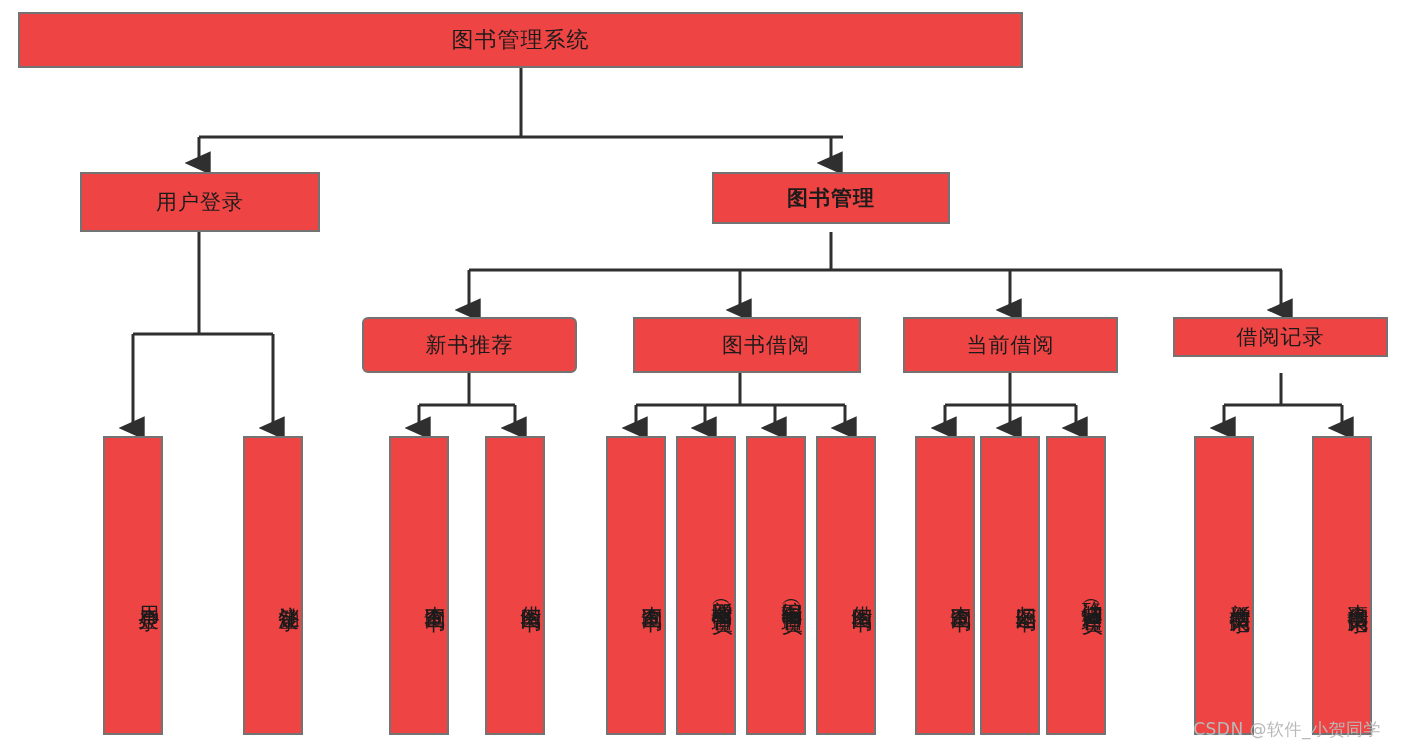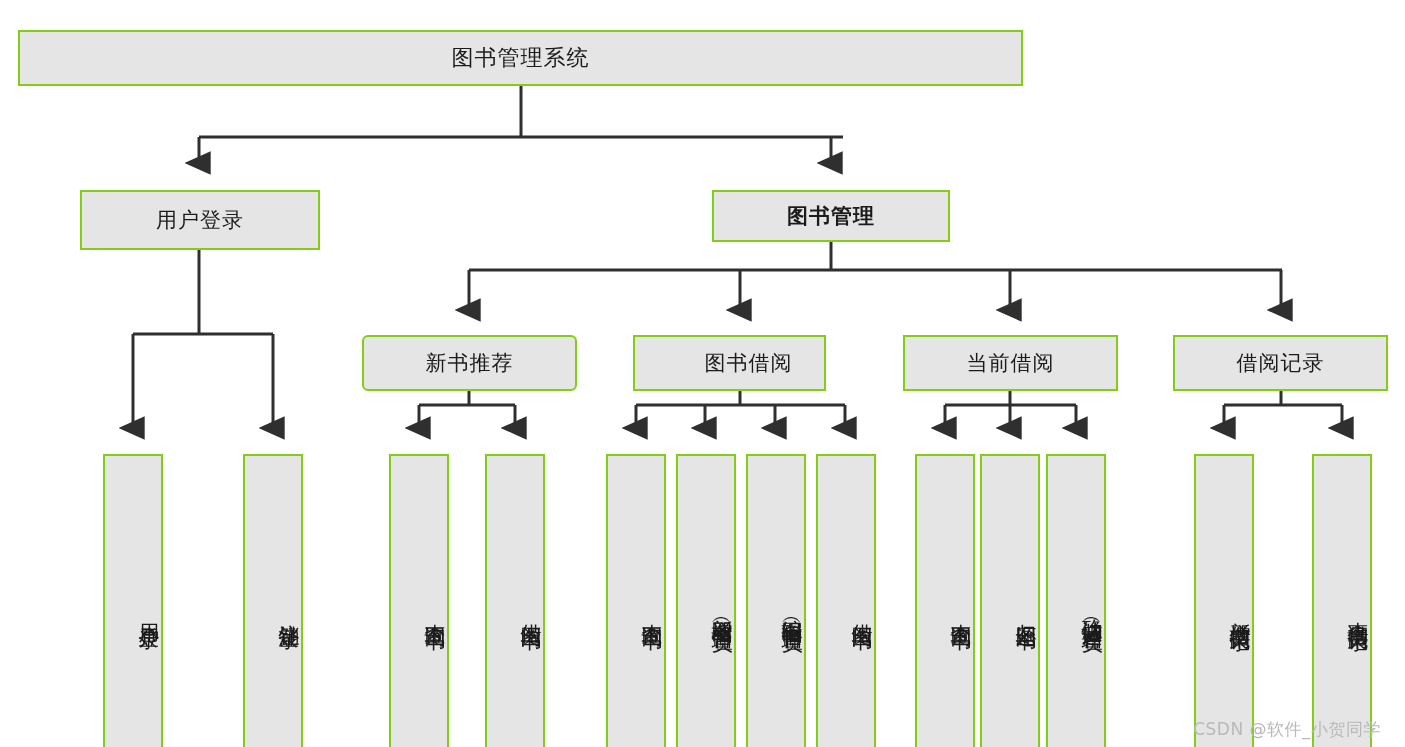--- a/index.html
+++ b/index.html
@@ -21,27 +21,26 @@
     position: absolute;
     left: 0;
     top: 0;
     width: 1405px;
     height: 747px;
     pointer-events: none;
   }
   .node {
     position: absolute;
     box-sizing: border-box;
-    background: #e5e5e5;
-    border: 2px solid #84cc16;
+    background: #ef4444;
+    border: 2px solid #737373;
     display: flex;
     align-items: center;
     justify-content: center;
     color: #1b1b1b;
-    margin-top: 18px;
   }
   .node.horizontal {
     writing-mode: horizontal-tb;
     font-size: 21px;
     letter-spacing: 1px;
   }
   .node.root {
     font-size: 22px;
   }
   .node.vertical {
@@ -130,27 +129,27 @@
   <div class="node horizontal" style="left:80px; top:172px; width:240px; height:60px;">
     <span class="node-label">用户登录</span>
   </div>
   <div class="node horizontal" style="left:712px; top:172px; width:238px; height:52px;font-weight:bold;">
     <span class="node-label">图书管理</span>
   </div>
 
   <div class="node horizontal" style="left:362px; top:317px; width:215px; height:56px;border-radius:6px;">
     <span class="node-label">新书推荐</span>
   </div>
-  <div class="node horizontal" style="left:633px; top:317px; width:193px; height:56px;padding-left:38px;">
+  <div class="node horizontal" style="left:633px; top:317px; width:228px; height:56px;padding-left:38px;">
     <span class="node-label">图书借阅</span>
   </div>
   <div class="node horizontal" style="left:903px; top:317px; width:215px; height:56px;">
     <span class="node-label">当前借阅</span>
   </div>
-  <div class="node horizontal" style="left:1173px; top:317px; width:215px; height:56px;justify-content:center;">
+  <div class="node horizontal" style="left:1173px; top:317px; width:215px; height:40px;justify-content:center;">
     <span class="node-label">借阅记录</span>
   </div>
 
   <div class="node vertical" style="left:103px; top:436px; width:60px; height:299px;">
     <span class="node-label">用户登录</span>
   </div>
   <div class="node vertical" style="left:243px; top:436px; width:60px; height:299px;">
     <span class="node-label">注销登录</span>
   </div>
 

